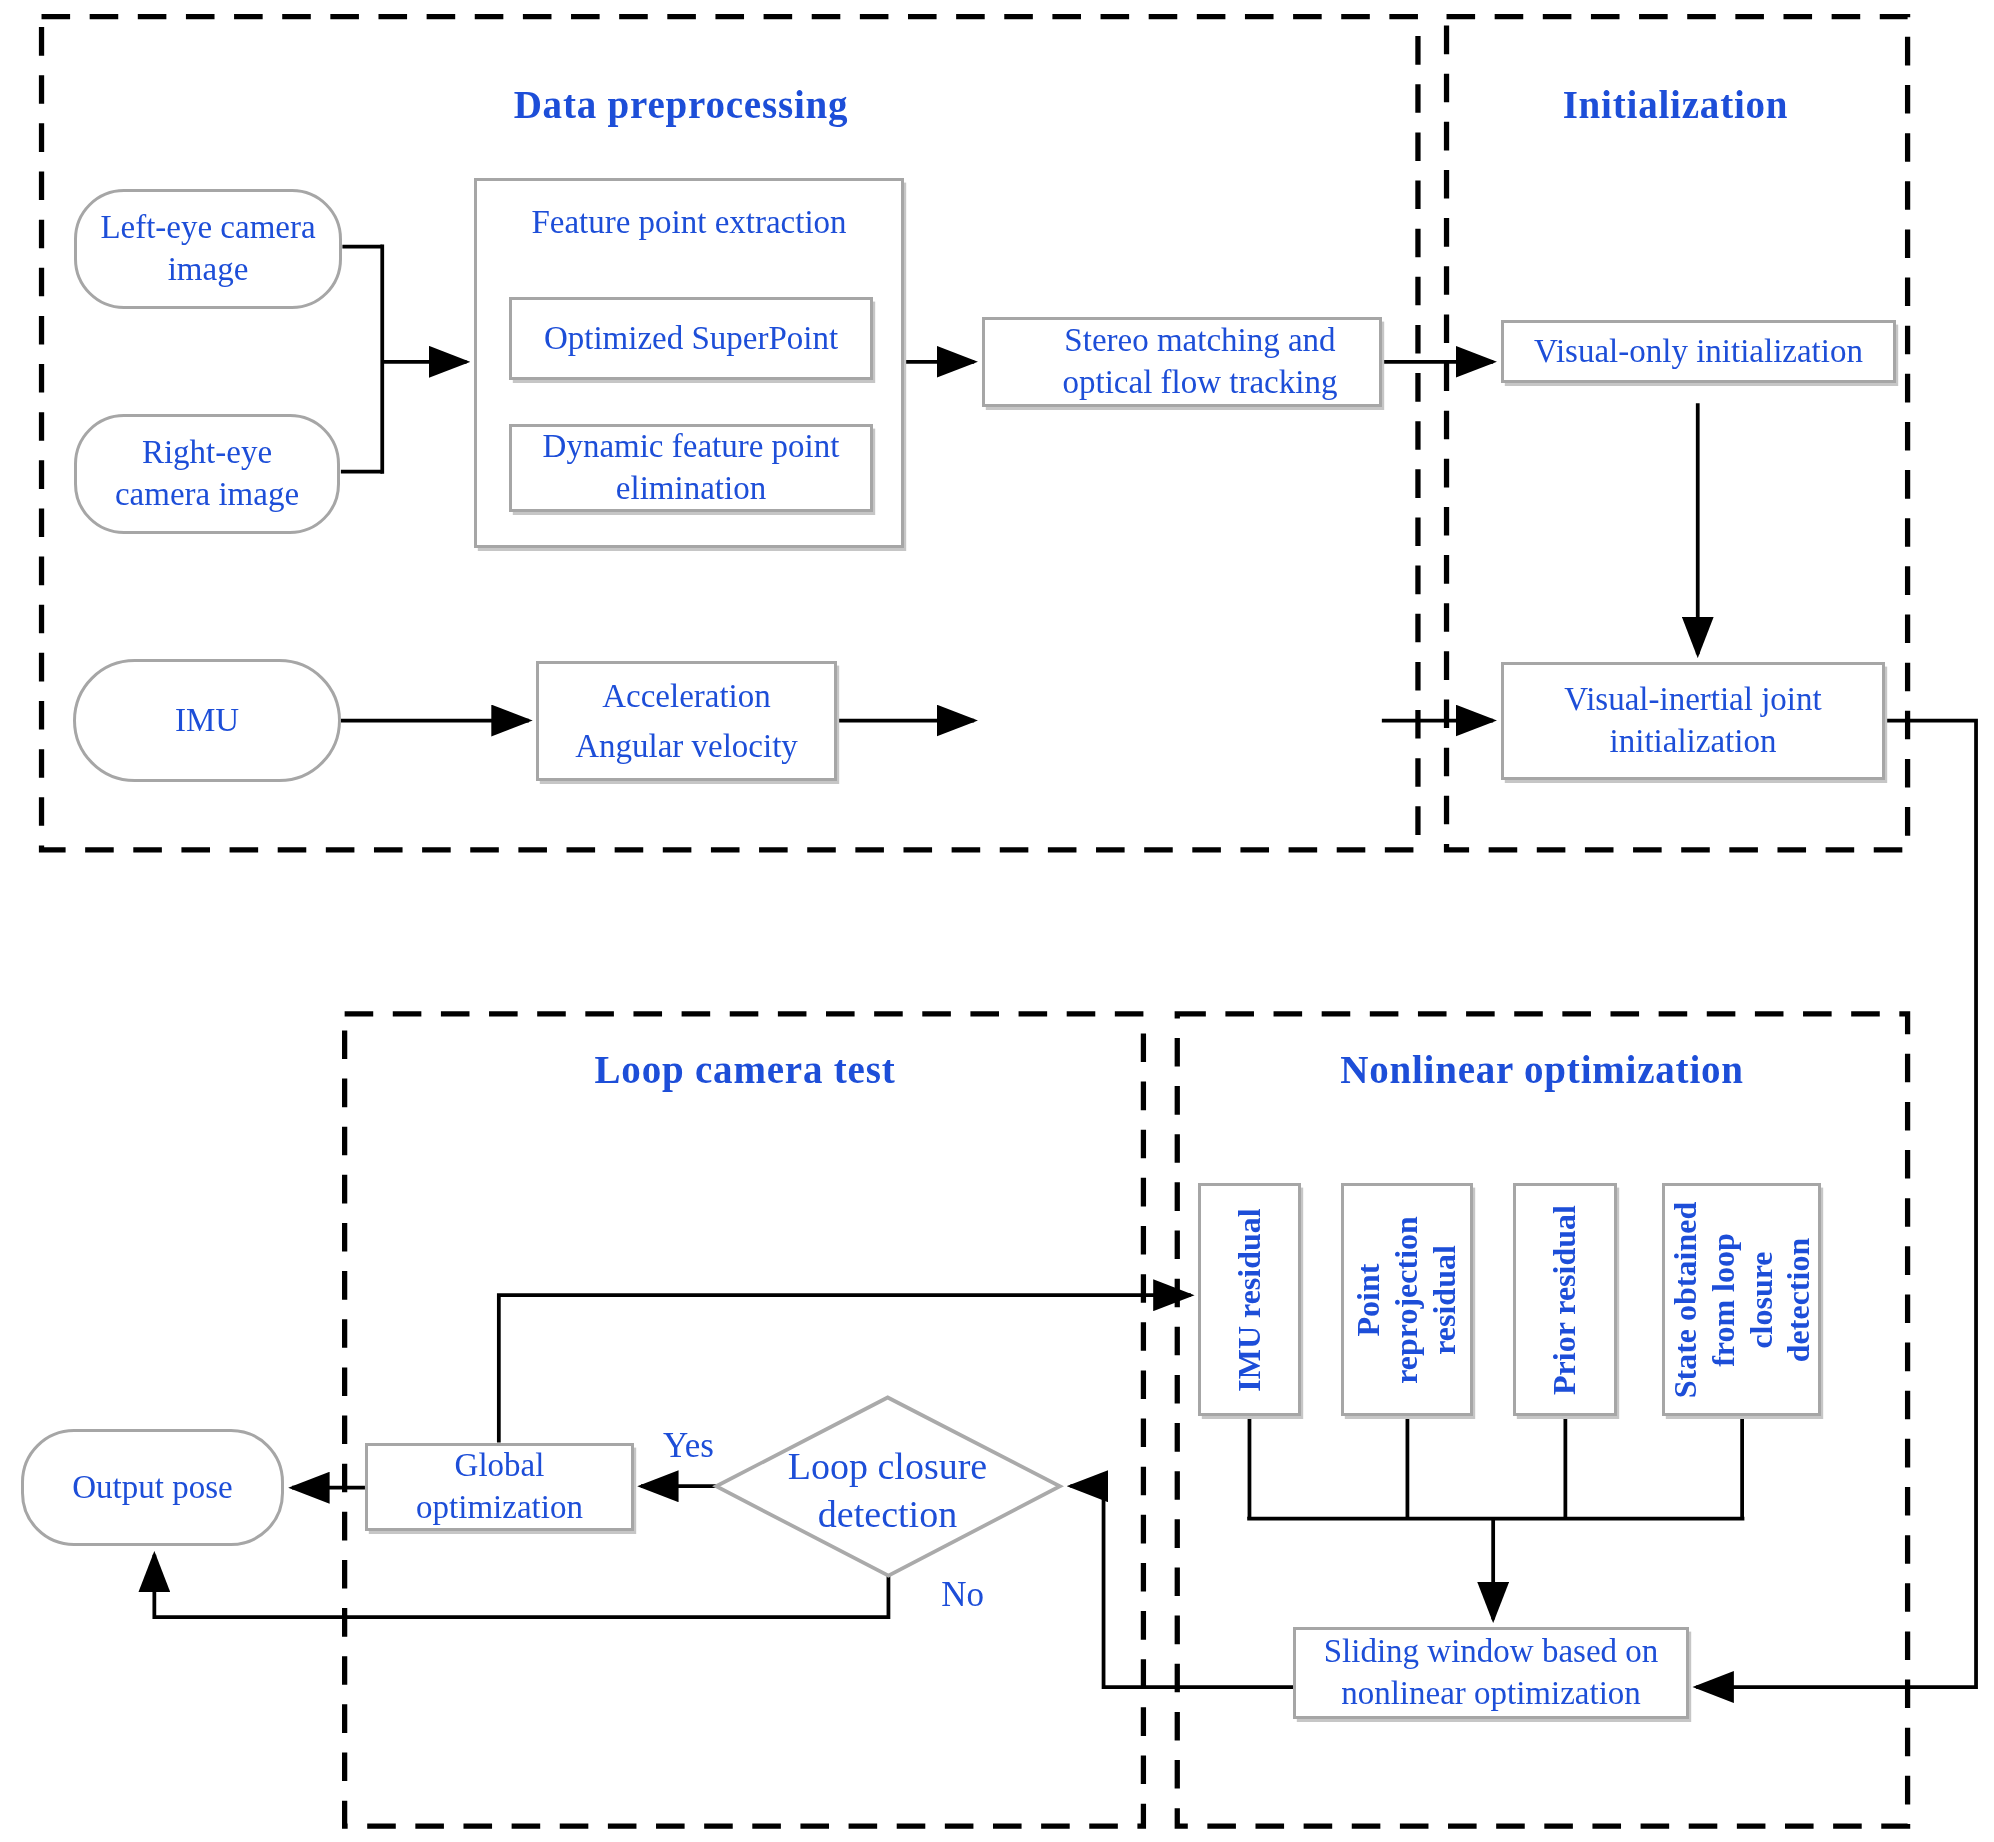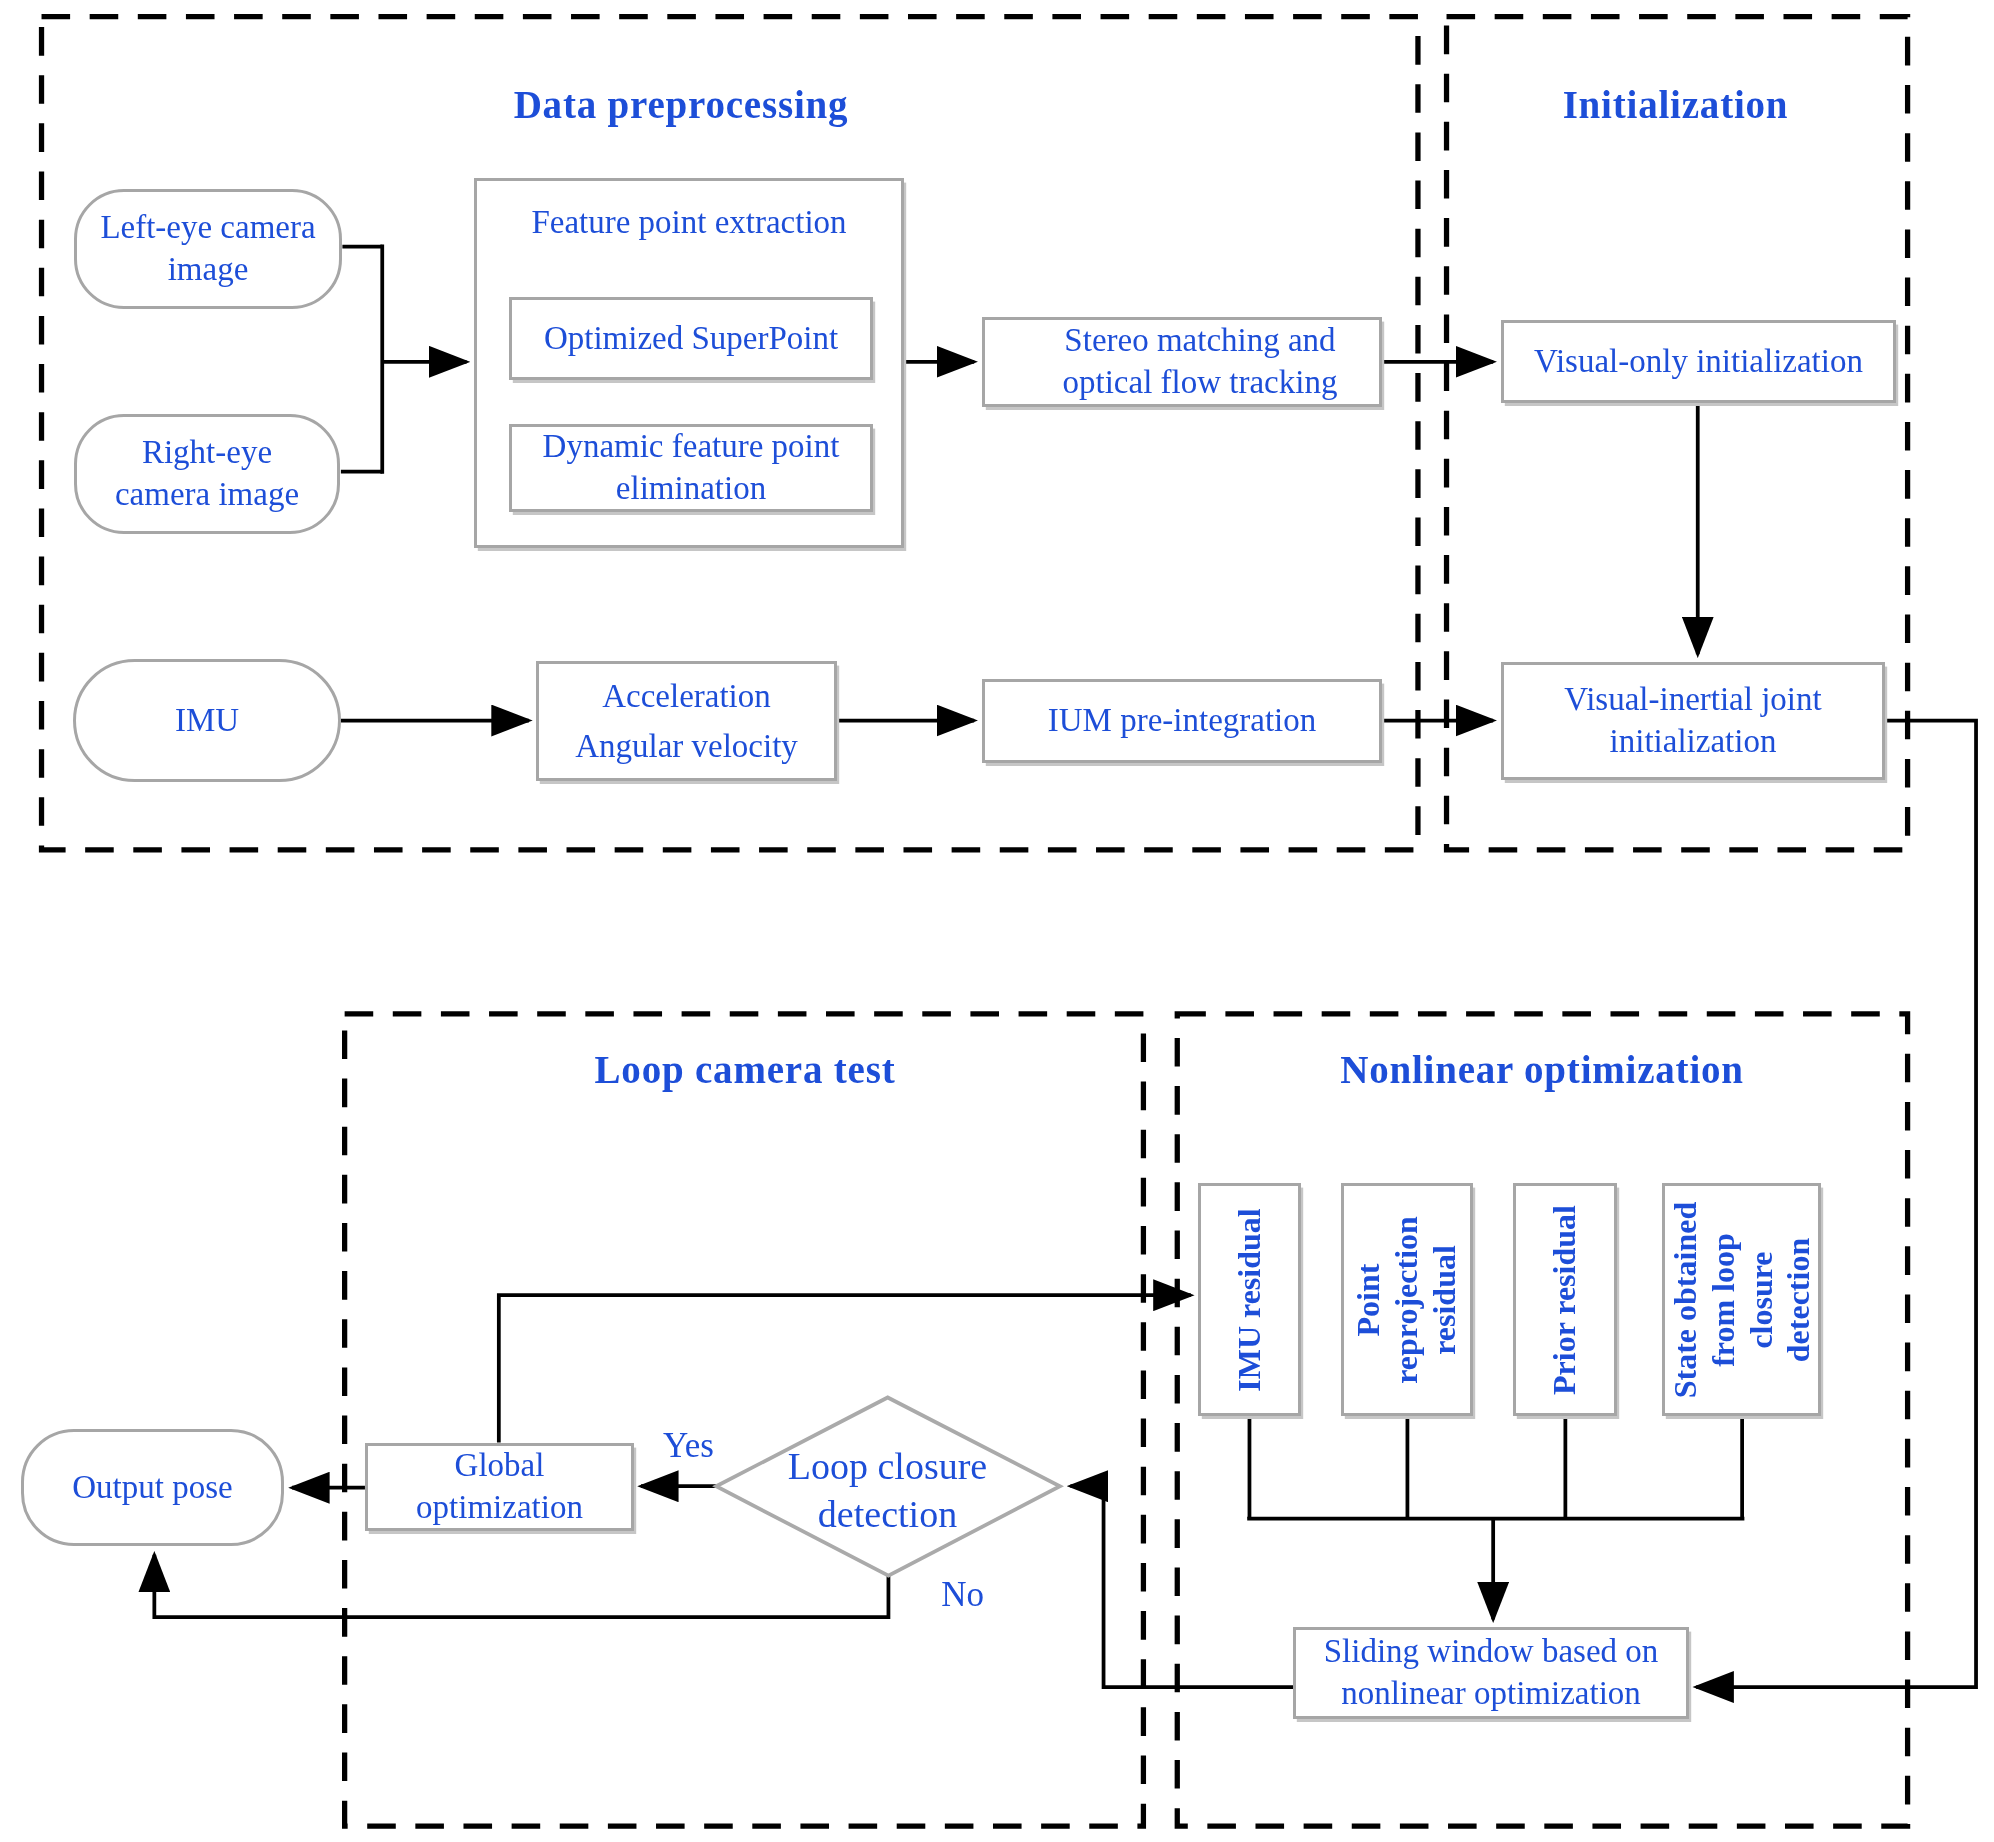--- a/index.html
+++ b/index.html
@@ -148,25 +148,22 @@
 
   <div class="stadium" style="left:73px;top:659px;width:268px;height:123px;border-radius:62px;">
     <div>IMU</div>
   </div>
 
   <div class="node wide-lines" style="left:536px;top:661px;width:301px;height:120px;">
     <div>Acceleration</div>
     <div>Angular velocity</div>
   </div>
 
-  <div class="node" style="left:982px;top:679px;width:400px;height:84px;">
-    <div>IUM pre-integration</div>
-  </div>
-
-  <div class="node" style="left:1501px;top:320px;width:395px;height:83px;">
+
+  <div class="node" style="left:1501px;top:320px;width:395px;height:63px;">
     <div>Visual-only initialization</div>
   </div>
 
   <div class="node" style="left:1501px;top:662px;width:384px;height:118px;">
     <div>Visual-inertial joint</div>
     <div>initialization</div>
   </div>
 
   <div class="vnode" style="left:1198px;top:1183px;width:103px;height:233px;">
     <div class="vlabel">IMU residual</div>

